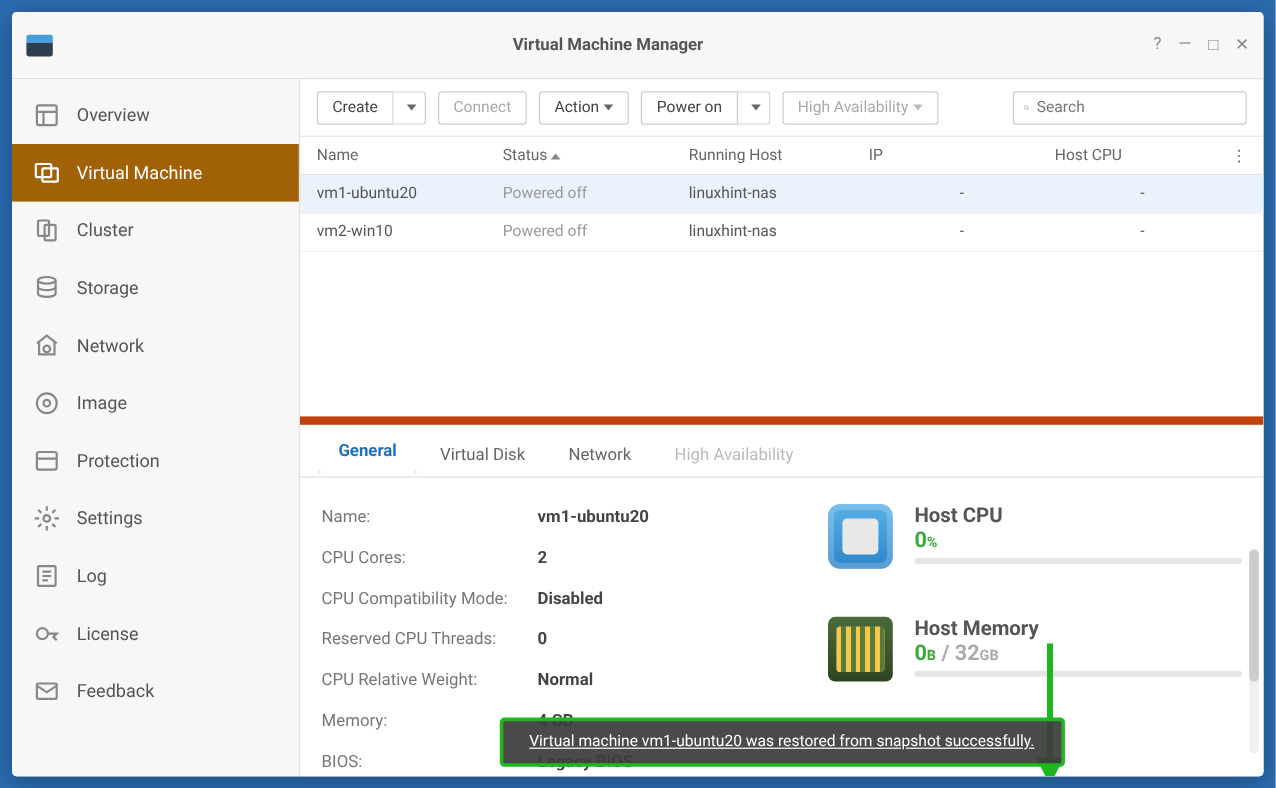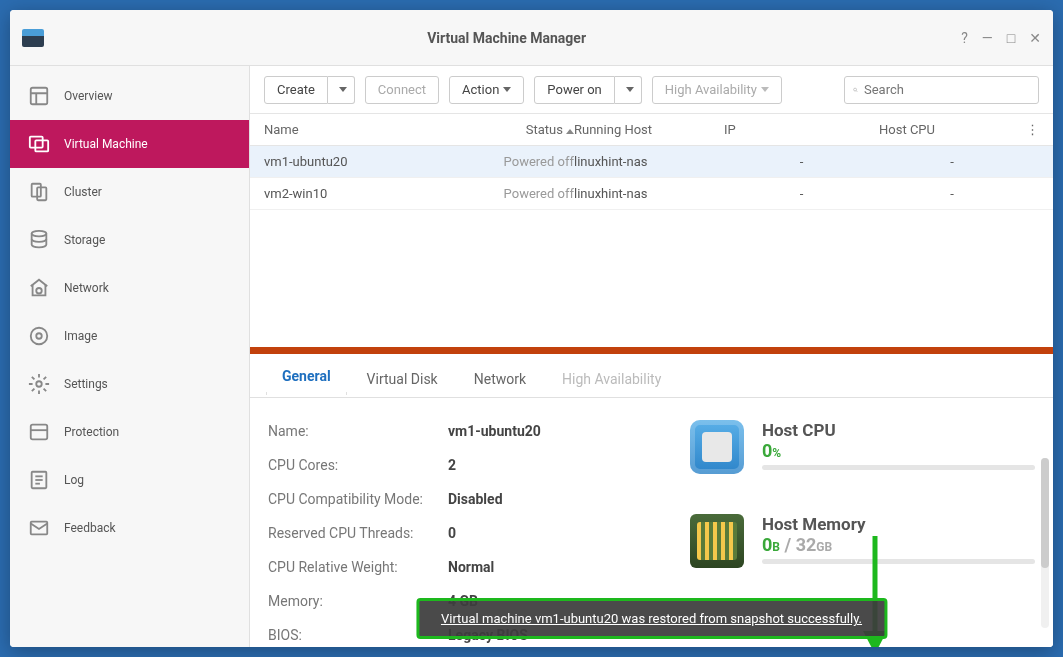--- a/index.html
+++ b/index.html
@@ -5,42 +5,42 @@
 * { box-sizing: border-box; margin: 0; padding: 0; font-family: -apple-system, BlinkMacSystemFont, "Segoe UI", Roboto, Arial, sans-serif; }
 body { background: #2b6cb0; padding: 10px; }
 .window { background: #f7f7f7; border-radius: 4px; box-shadow: 0 4px 20px rgba(0,0,0,0.3); width: 1043px; height: 637px; margin: 0 auto; display: flex; flex-direction: column; overflow: hidden; }
 .titlebar { height: 56px; display: flex; align-items: center; padding: 0 12px; background: #f7f7f7; border-bottom: 1px solid #e0e0e0; }
 .titlebar-icon { width: 22px; height: 18px; background: linear-gradient(to bottom, #4a9ed8 40%, #2d3e50 40%); border-radius: 2px; margin-right: 8px; }
 .titlebar-title { flex: 1; text-align: center; font-weight: bold; color: #555; font-size: 14px; }
 .titlebar-controls { display: flex; gap: 14px; color: #888; }
 .titlebar-controls span { cursor: pointer; font-size: 14px; }
 .body { flex: 1; display: flex; overflow: hidden; }
 .sidebar { width: 240px; background: #f7f7f7; border-right: 1px solid #e0e0e0; padding-top: 6px; }
-.sidebar-item { display: flex; align-items: center; height: 48px; padding: 0 18px; color: #555; cursor: pointer; font-size: 12px; gap: 14px; }
-.sidebar-item.active { background: #be185d; color: #fff; }
+.sidebar-item { display: flex; align-items: center; height: 48px; padding: 0 18px; color: #555; cursor: pointer; font-size: 15px; gap: 14px; }
+.sidebar-item.active { background: #a16207; color: #fff; }
 .sidebar-item .icn { width: 22px; height: 22px; display: flex; align-items: center; justify-content: center; color: #888; flex-shrink: 0; }
 .sidebar-item.active .icn { color: #fff; }
 .sidebar-item .icn svg { width: 22px; height: 22px; }
 .main { flex: 1; display: flex; flex-direction: column; background: #fff; position: relative; }
 .toolbar { height: 48px; display: flex; align-items: center; padding: 0 14px; gap: 10px; border-bottom: 1px solid #e5e5e5; }
 .btn { height: 28px; padding: 0 12px; background: #fff; border: 1px solid #ccc; border-radius: 3px; color: #444; font-size: 13px; cursor: pointer; display: inline-flex; align-items: center; }
 .btn.disabled { color: #aaa; }
 .btn-split { display: inline-flex; }
 .btn-split .btn:first-child { border-top-right-radius: 0; border-bottom-right-radius: 0; }
 .btn-split .caret-btn { border-top-left-radius: 0; border-bottom-left-radius: 0; border-left: none; padding: 0 7px; }
 .caret-down { display: inline-block; width: 0; height: 0; border-left: 4px solid transparent; border-right: 4px solid transparent; border-top: 5px solid #666; margin-left: 4px; }
 .caret-down.dis { border-top-color: #bbb; }
 .search-box { margin-left: auto; display: flex; align-items: center; height: 28px; border: 1px solid #ccc; border-radius: 3px; padding: 0 8px; width: 195px; }
 .search-box svg { width: 14px; height: 14px; color: #888; margin-right: 6px; }
 .search-box input { border: none; outline: none; flex: 1; font-size: 13px; color: #555; }
 .table-head { display: flex; height: 32px; align-items: center; border-bottom: 1px solid #e5e5e5; padding: 0 14px; color: #666; font-size: 13px; }
 .table-row { display: flex; height: 32px; align-items: center; padding: 0 14px; color: #555; font-size: 13px; border-bottom: 1px solid #f0f0f0; }
 .table-row.sel { background: #eaf2fb; }
 .col-name { width: 155px; }
-.col-status { width: 155px; text-align: right; }
+.col-status { width: 155px; }
 .col-host { width: 150px; }
 .col-ip { width: 155px; text-align: center; }
 .col-cpu { flex: 1; text-align: center; }
 .col-more { width: 14px; text-align: right; }
 .sort-caret { display:inline-block; width:0; height:0; border-left:4px solid transparent; border-right:4px solid transparent; border-bottom:5px solid #888; margin-left:3px;}
 .detail-panel { position: absolute; bottom: 0; left: 0; right: 0; height: 300px; background: #fff; border-top: 7px solid #c2410c; display: flex; flex-direction: column; }
 .tabs { display: flex; height: 44px; align-items: flex-end; padding: 0 14px; border-bottom: 1px solid #e0e0e0; gap: 0; }
 .tab { padding: 10px 18px; color: #666; font-size: 14px; cursor: pointer; }
 .tab.active { color: #1e6fbf; font-weight: bold; border-bottom: 3px solid transparent; position: relative; }
 .tab.active::after { content:''; position:absolute; bottom:-1px; left:2px; right:2px; height:3px; background:#fff; border-left:1px solid #e0e0e0; border-right:1px solid #e0e0e0;}
@@ -139,45 +139,54 @@
             <svg viewBox="0 0 24 24" fill="none" stroke="currentColor" stroke-width="2">
               <circle cx="12" cy="12" r="9"></circle>
               <circle cx="12" cy="12" r="3"></circle>
             </svg>
           </span>
         <span>Image</span>
       </div>
       <div class="sidebar-item">
         <span class="icn">
             <svg viewBox="0 0 24 24" fill="none" stroke="currentColor" stroke-width="2">
+              <rect x="3" y="4" width="18" height="16" rx="2"></rect>
+              <line x1="3" y1="10" x2="21" y2="10"></line>
+            </svg>
+          </span>
+        <span>Protection</span>
+      </div>
+      <div class="sidebar-item">
+        <span class="icn">
+            <svg viewBox="0 0 24 24" fill="none" stroke="currentColor" stroke-width="2">
               <circle cx="12" cy="12" r="3"></circle>
               <path d="M12 1v4m0 14v4M4.2 4.2l2.8 2.8m10 10l2.8 2.8M1 12h4m14 0h4M4.2 19.8l2.8-2.8m10-10l2.8-2.8"></path>
             </svg>
           </span>
         <span>Settings</span>
-      </div>
-      <div class="sidebar-item">
-        <span class="icn">
-            <svg viewBox="0 0 24 24" fill="none" stroke="currentColor" stroke-width="2">
-              <rect x="3" y="4" width="18" height="16" rx="2"></rect>
-              <line x1="3" y1="10" x2="21" y2="10"></line>
-            </svg>
-          </span>
-        <span>Protection</span>
       </div>
       <div class="sidebar-item">
         <span class="icn">
             <svg viewBox="0 0 24 24" fill="none" stroke="currentColor" stroke-width="2">
               <rect x="4" y="3" width="16" height="18" rx="1"></rect>
               <line x1="8" y1="8" x2="16" y2="8"></line>
               <line x1="8" y1="12" x2="16" y2="12"></line>
               <line x1="8" y1="16" x2="13" y2="16"></line>
             </svg>
           </span>
         <span>Log</span>
+      </div>
+      <div class="sidebar-item">
+        <span class="icn">
+            <svg viewBox="0 0 24 24" fill="none" stroke="currentColor" stroke-width="2">
+              <circle cx="8" cy="12" r="5"></circle>
+              <path d="M13 12h8l-3 3 3 3"></path>
+            </svg>
+          </span>
+        <span>License</span>
       </div>
       <div class="sidebar-item">
         <span class="icn">
             <svg viewBox="0 0 24 24" fill="none" stroke="currentColor" stroke-width="2">
               <rect x="3" y="5" width="18" height="14" rx="1"></rect>
               <path d="M3 7l9 6 9-6"></path>
             </svg>
           </span>
         <span>Feedback</span>
       </div>

